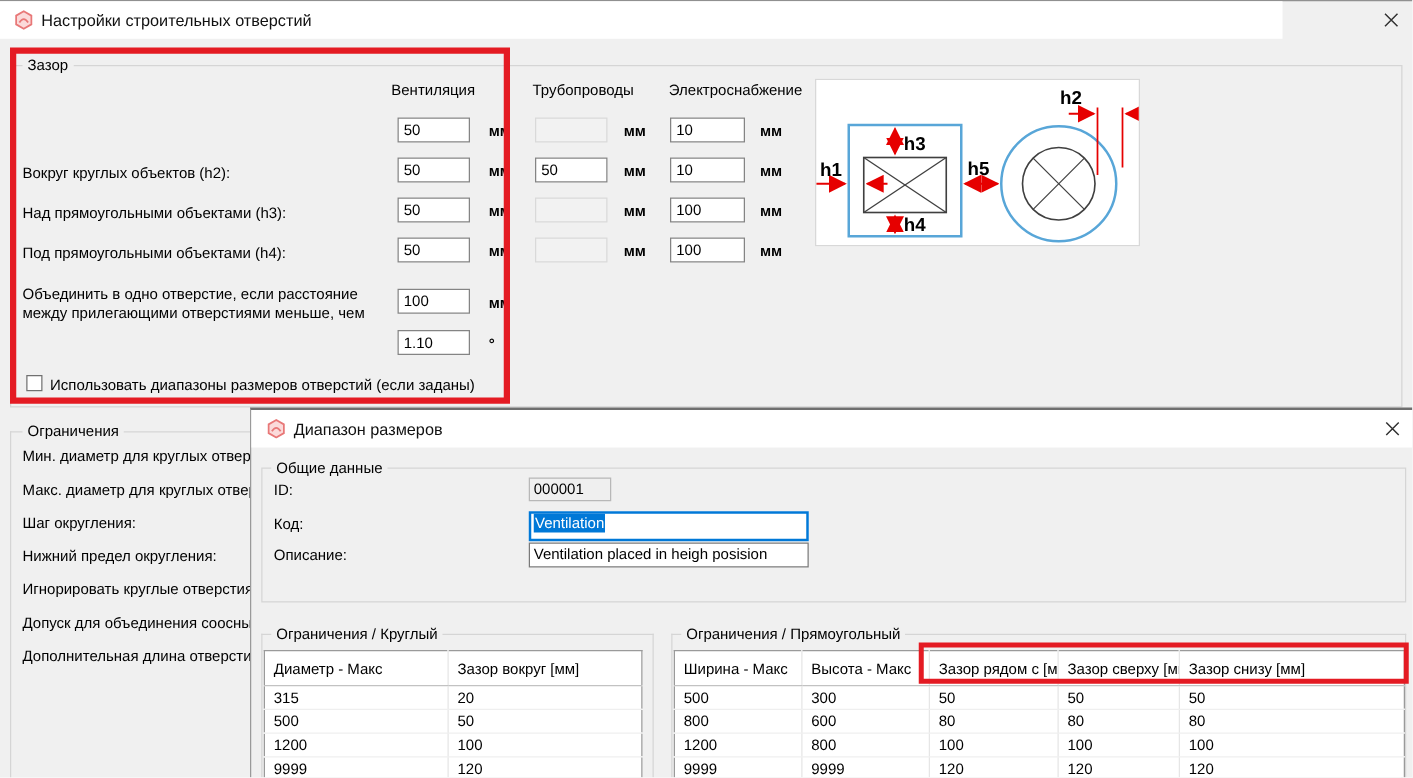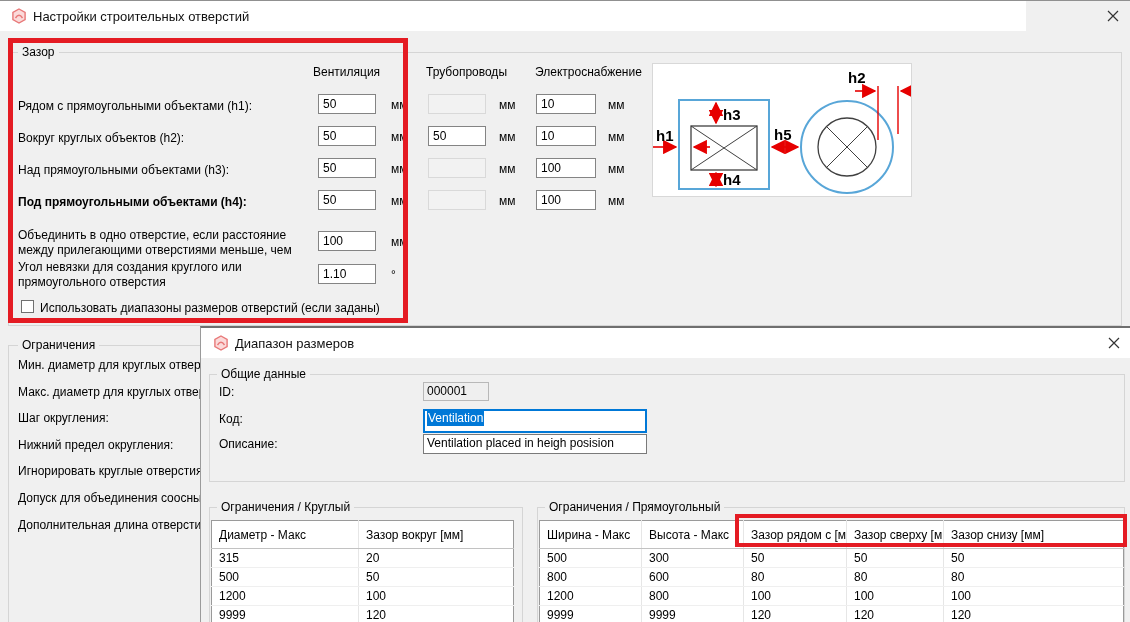--- a/index.html
+++ b/index.html
@@ -13,21 +13,21 @@
   .app-icon{position:absolute; width:16px; height:16px;}
   .close-btn{position:absolute; width:24px; height:24px; display:flex; align-items:center; justify-content:center; cursor:pointer;}
   .fieldset{position:absolute; border:1px solid #d5d5d5; background:transparent;}
   .fieldset-label{position:absolute; background:#f0f0f0; padding:0 4px; white-space:nowrap;}
   .lbl{position:absolute; white-space:nowrap;}
   .wraplbl{position:absolute; line-height:15px;}
   .input{position:absolute; box-sizing:border-box; height:20px; width:58px;
     border:1px solid #848484; background:#fff; font-family:inherit; font-size:12px;
     padding:0 4px; color:#000;}
   .input.dis{background:#f2f2f2; border-color:#d9d9d9;}
-  .unit{position:absolute; white-space:nowrap;}
+  .unit{position:absolute; white-space:nowrap;font-weight:bold;}
   .checkbox{position:absolute; width:13px; height:13px; background:#fff; border:1px solid #707070; box-sizing:border-box; cursor:pointer;}
   .redbox{position:absolute; border:5px solid #e41b23; box-sizing:border-box; pointer-events:none; z-index:25;}
   .diagram{position:absolute; left:652px; top:62px; width:258px; height:132px; background:#fff; border:1px solid #d8d8d8;}
   .dlg2{position:absolute; left:200px; top:326px; width:930px; height:296px;
     background:#f0f0f0; border-top:2px solid #6f6f6f; border-left:1px solid #9a9a9a;
     box-sizing:border-box; overflow:hidden; z-index:10;}
   .field{position:absolute; box-sizing:border-box; background:#fff; border:1px solid #7a7a7a;
     font-size:12px; padding:1px 3px; overflow:hidden; white-space:nowrap;margin-left:28px;}
   .field.dis{background:#efefef; border-color:#b8b8b8;}
   .field.focus{border:2px solid #0078d7; padding:0 2px;}
@@ -64,21 +64,20 @@
       </span>
     </div>
 
     <div class="fieldset" style="left:8px;top:51px;width:1112px;height:272px;"></div>
     <span class="fieldset-label" style="left:18px;top:44px;">Зазор</span>
 
     <span class="lbl" style="left:313px;top:64px;">Вентиляция</span>
     <span class="lbl" style="left:426px;top:64px;">Трубопроводы</span>
     <span class="lbl" style="left:535px;top:64px;">Электроснабжение</span>
 
-    <span class="lbl" style="left:18px;top:98px;">Рядом с прямоугольными объектами (h1):</span>
     <input class="input" style="left: 318px; top: 93px;" readonly="" value="50">
     <span class="unit" style="left:391px;top:97px;">мм</span>
     <input class="input dis" style="left: 428px; top: 93px;" readonly="" value="">
     <span class="unit" style="left:499px;top:97px;">мм</span>
     <input class="input" style="left: 536px; top: 93px; width: 60px;" readonly="" value="10">
     <span class="unit" style="left:608px;top:97px;">мм</span>
 
     <span class="lbl" style="left:18px;top:130px;">Вокруг круглых объектов (h2):</span>
     <input class="input" style="left: 318px; top: 125px;" readonly="" value="50">
     <span class="unit" style="left:391px;top:129px;">мм</span>
@@ -88,33 +87,32 @@
     <span class="unit" style="left:608px;top:129px;">мм</span>
 
     <span class="lbl" style="left:18px;top:162px;">Над прямоугольными объектами (h3):</span>
     <input class="input" style="left: 318px; top: 157px;" readonly="" value="50">
     <span class="unit" style="left:391px;top:161px;">мм</span>
     <input class="input dis" style="left: 428px; top: 157px;" readonly="" value="">
     <span class="unit" style="left:499px;top:161px;">мм</span>
     <input class="input" style="left: 536px; top: 157px; width: 60px;" readonly="" value="100">
     <span class="unit" style="left:608px;top:161px;">мм</span>
 
-    <span class="lbl" style="left:18px;top:194px;font-weight:bold;">Под прямоугольными объектами (h4):</span>
+    <span class="lbl" style="left:18px;top:194px;">Под прямоугольными объектами (h4):</span>
     <input class="input" style="left: 318px; top: 189px;" readonly="" value="50">
     <span class="unit" style="left:391px;top:193px;">мм</span>
     <input class="input dis" style="left: 428px; top: 189px;" readonly="" value="">
     <span class="unit" style="left:499px;top:193px;">мм</span>
     <input class="input" style="left: 536px; top: 189px; width: 60px;" readonly="" value="100">
     <span class="unit" style="left:608px;top:193px;">мм</span>
 
     <span class="wraplbl" style="left:18px;top:227px;width:300px;">Объединить в одно отверстие, если расстояние между прилегающими отверстиями меньше, чем</span>
     <input class="input" style="left: 318px; top: 230px;" readonly="" value="100">
     <span class="unit" style="left:391px;top:234px;">мм</span>
 
-    <span class="wraplbl" style="left:18px;top:259px;width:300px;">Угол невязки для создания круглого или прямоугольного отверстия</span>
     <input class="input" style="left: 318px; top: 263px;" readonly="" value="1.10">
     <span class="unit" style="left:391px;top:267px;">°</span>
 
     <span class="checkbox" style="left:21px;top:299px;"></span>
     <span class="lbl" style="left:40px;top:300px;">Использовать диапазоны размеров отверстий (если заданы)</span>
 
     <div class="diagram">
       <svg width="258" height="132" viewBox="0 0 258 132" font-family="Liberation Sans, DejaVu Sans, sans-serif">
         <defs>
           <marker id="ah" viewBox="0 0 10 10" refX="9" refY="5" markerWidth="9" markerHeight="9" orient="auto-start-reverse">

